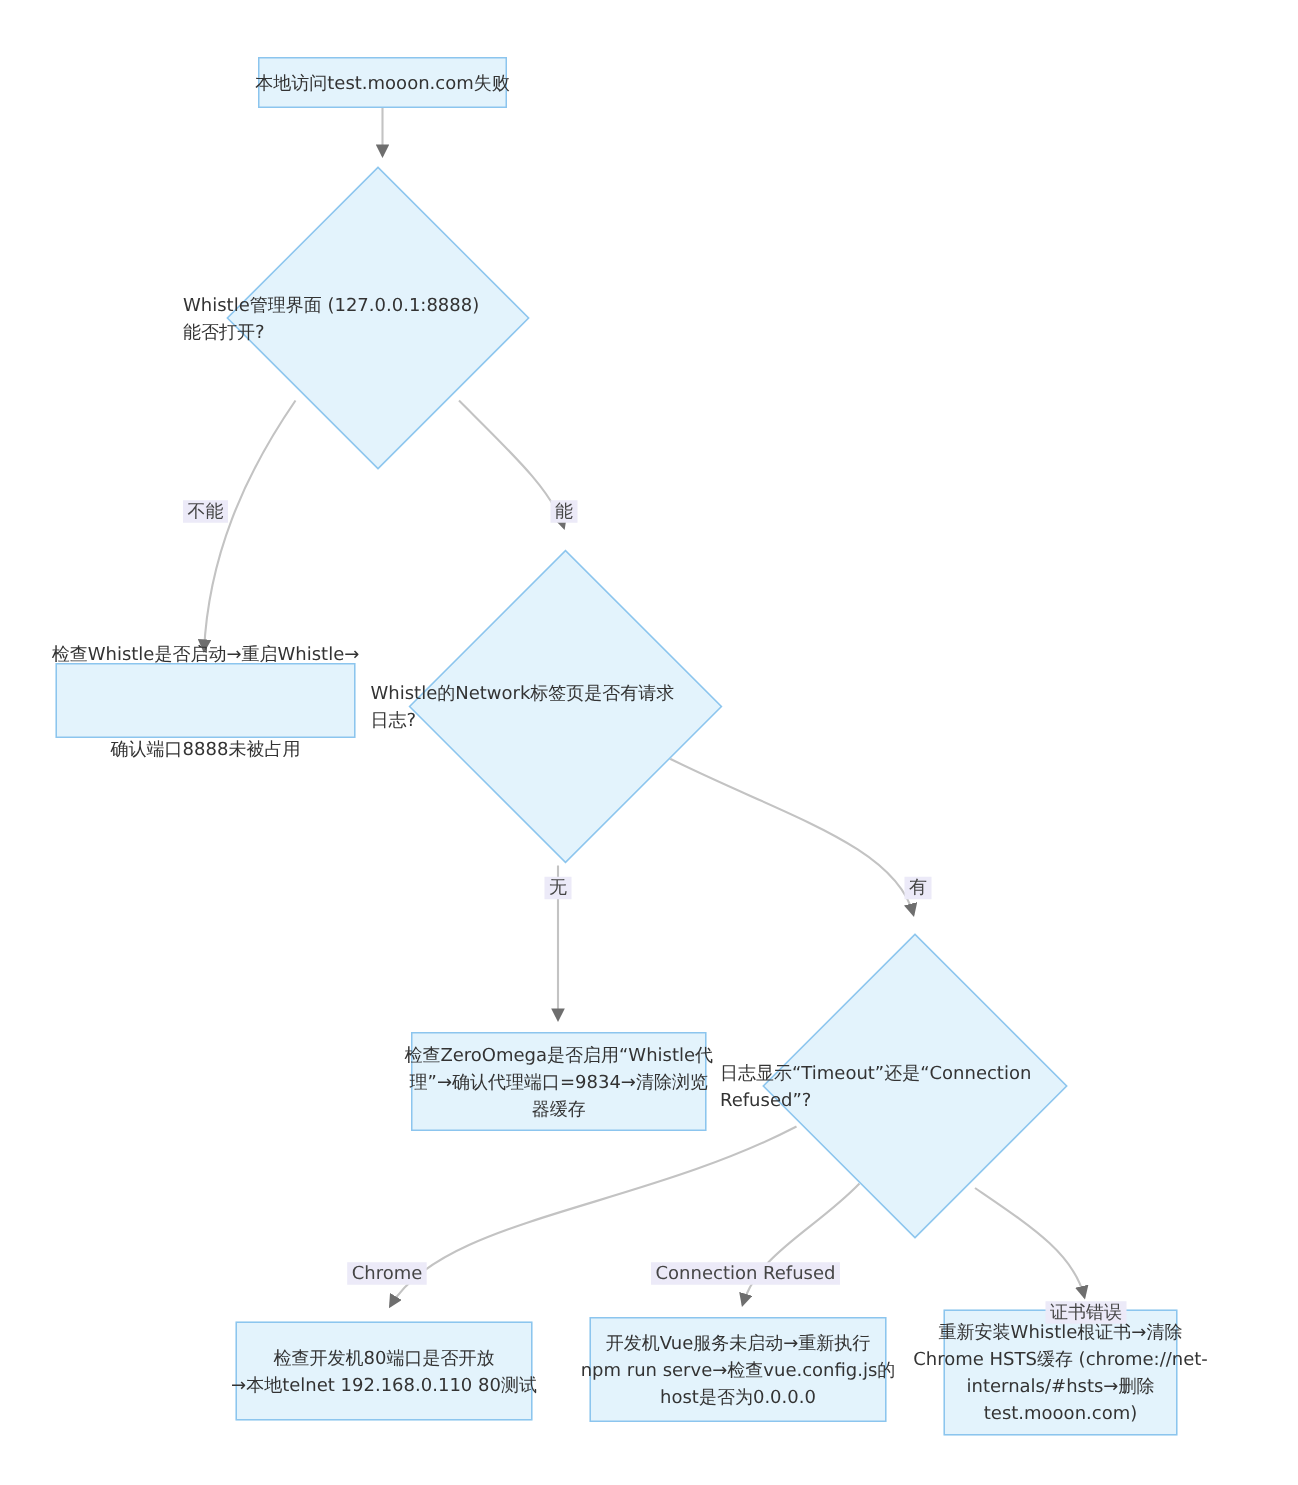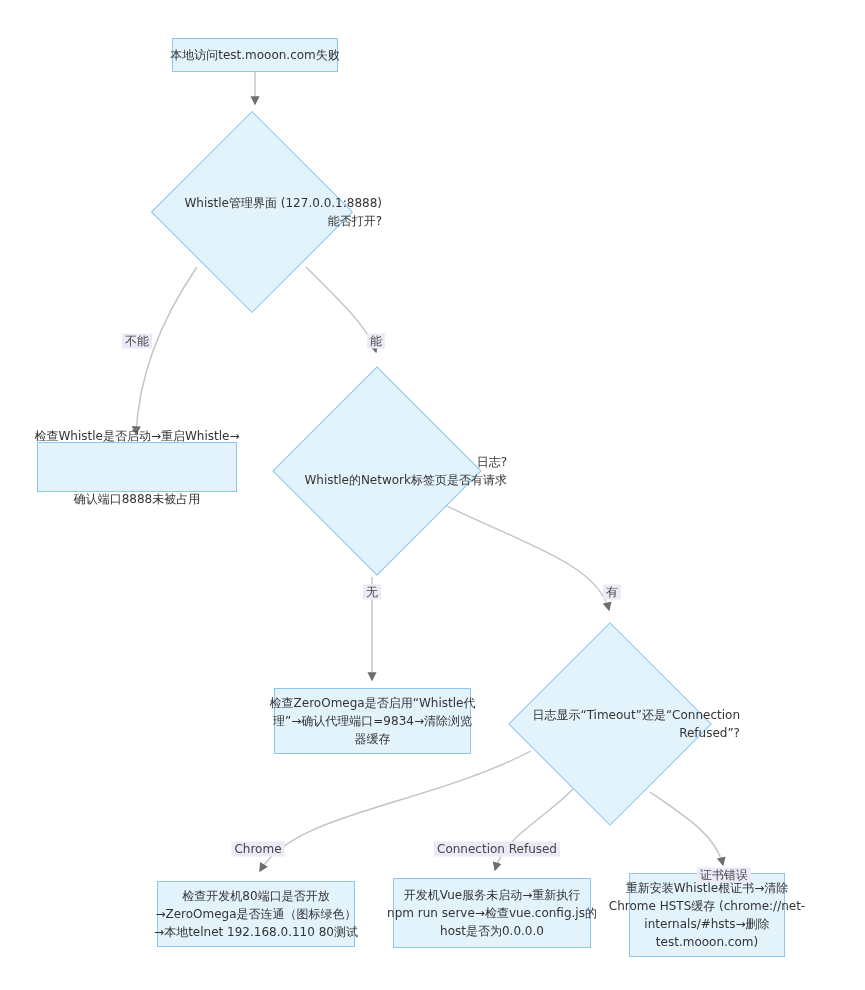--- a/index.html
+++ b/index.html
@@ -19,21 +19,21 @@
   }
   .diamond { position:absolute; }
   .diamond .shape {
     position:absolute; left:50%; top:50%;
     transform:translate(-50%,-50%) rotate(45deg);
     background:#e3f3fc; border:1px solid #8cc5ee; box-sizing:border-box;
   }
   .diamond .dtext {
     position:absolute; left:50%; top:50%;
     transform:translate(-50%,-50%);
-    width:260px; text-align:right;
+    width:260px; text-align:left;
     color:#333333; font-size:12px; line-height:18px; white-space:nowrap;
   }
   .edge-label {
     position:absolute; transform:translate(-50%,-50%);
     background:#eceaf8; color:#454545; font-size:12px; line-height:15px;
     padding:0 3px; white-space:nowrap;
   }
   .line { white-space:nowrap; }
 </style>
 </head>
@@ -72,42 +72,41 @@
   </div>
 
   <div class="node-box" style="left:37px; top:442px; width:200px; height:50px;gap:45px;">
     <div class="line">检查Whistle是否启动→重启Whistle→</div>
     <div class="line">确认端口8888未被占用</div>
   </div>
 
   <div class="diamond" style="left:275px; top:364px; width:204px; height:214px;">
     <div class="shape" style="width:148px; height:148px;"></div>
     <div class="dtext">
+      <div class="line">Whistle的Network标签页是否有请求</div>
       <div class="line">日志?</div>
-      <div class="line">Whistle的Network标签页是否有请求</div>
     </div>
   </div>
 
   <div class="node-box" style="left:274px; top:688px; width:197px; height:66px;">
     <div class="line">检查ZeroOmega是否启用“Whistle代</div>
     <div class="line">理”→确认代理端口=9834→清除浏览</div>
     <div class="line">器缓存</div>
   </div>
 
   <div class="diamond" style="left:508px; top:622px; width:204px; height:204px;">
     <div class="shape" style="width:144px; height:144px;"></div>
     <div class="dtext">
       <div class="line">日志显示“Timeout”还是“Connection</div>
       <div class="line">Refused”?</div>
     </div>
   </div>
 
   <div class="node-box" style="left:157px; top:881px; width:198px; height:66px;">
     <div class="line">检查开发机80端口是否开放</div>
-    <div class="line">→ZeroOmega是否连通（图标绿色）</div>
     <div class="line">→本地telnet 192.168.0.110 80测试</div>
   </div>
 
   <div class="node-box" style="left:393px; top:878px; width:198px; height:70px;">
     <div class="line">开发机Vue服务未启动→重新执行</div>
     <div class="line">npm run serve→检查vue.config.js的</div>
     <div class="line">host是否为0.0.0.0</div>
   </div>
 
   <div class="node-box" style="left:629px; top:873px; width:156px; height:84px;">

